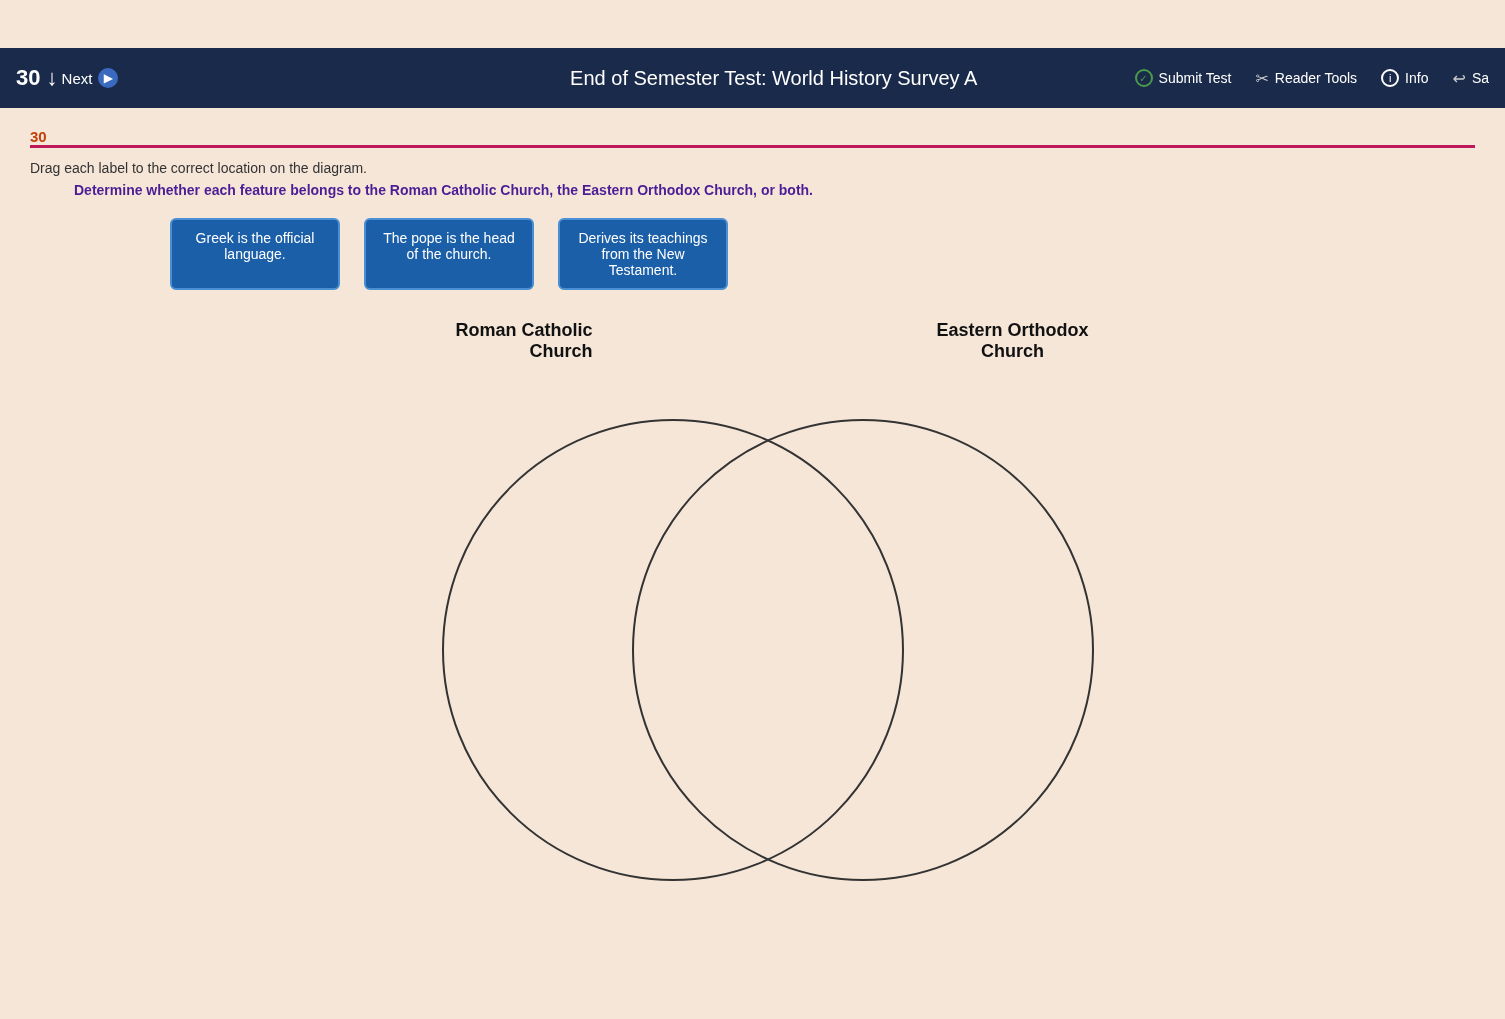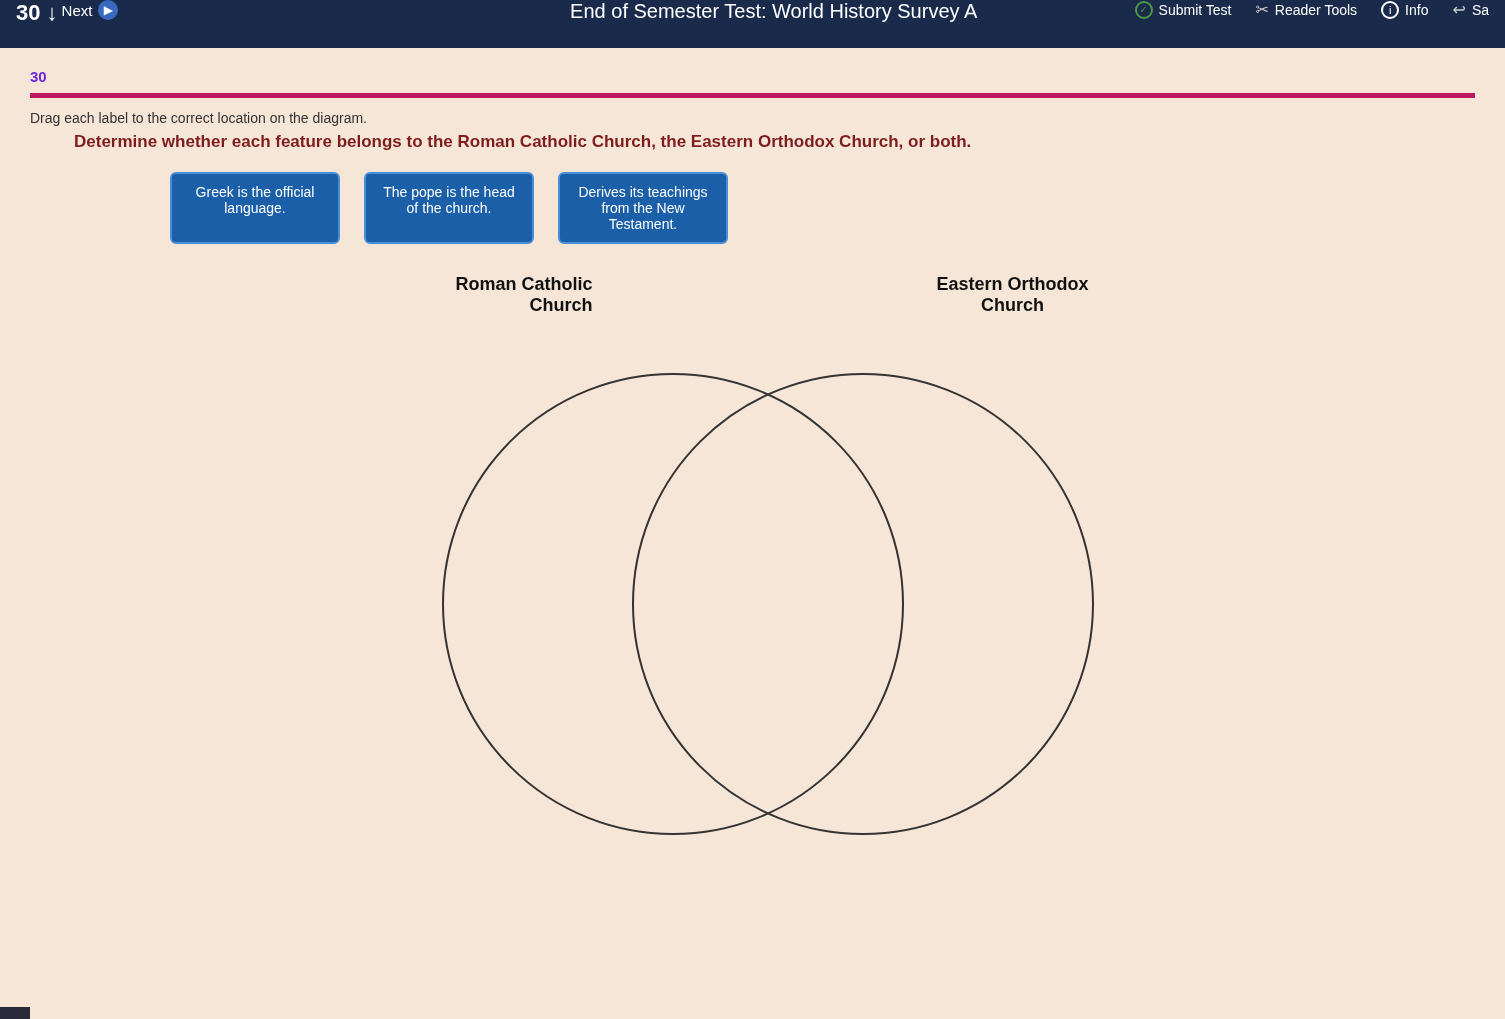--- a/index.html
+++ b/index.html
@@ -7,26 +7,27 @@
       width: 1505px;
       height: 1019px;
       background: #f5e6d8;
       font-family: Arial, sans-serif;
       overflow: hidden;
     }
 
     
     .top-bar {
       width: 100%;
-      height: 48px;
+      height: 60px;
       background: #1a2a4a;
       display: flex;
-      align-items: flex-start;
+      align-items: center;
       padding: 0 16px;
       position: relative;
+      margin-top: 48px;
     }
 
     .question-number {
       color: white;
       font-size: 22px;
       font-weight: bold;
       margin-right: 4px;
     }
 
     .nav-next {
@@ -114,35 +115,35 @@
     .main-content {
       background: #f5e6d8;
       padding: 20px 30px;
       height: calc(1019px - 60px);
       position: relative;
     }
 
     .question-header {
       font-size: 15px;
       font-weight: bold;
-      color: #6d28d9;
+      color: #c2410c;
       margin-bottom: 8px;
-      padding-bottom: 8px;
-      border-bottom: 5px solid #be185d;
+      padding-bottom: 0;
+      border-bottom: 3px solid #be185d;
     }
 
     .instruction-1 {
       font-size: 14px;
       color: #333;
       margin: 12px 0 6px 0;
     }
 
     .instruction-2 {
-      font-size: 17px;
-      color: #7f1d1d;
+      font-size: 14px;
+      color: #4c1d95;
       margin-bottom: 20px;
       font-weight: bold;
       padding-left: 44px;
     }
 
     
     .labels-container {
       display: flex;
       gap: 24px;
       margin: 20px 0 30px 140px;

